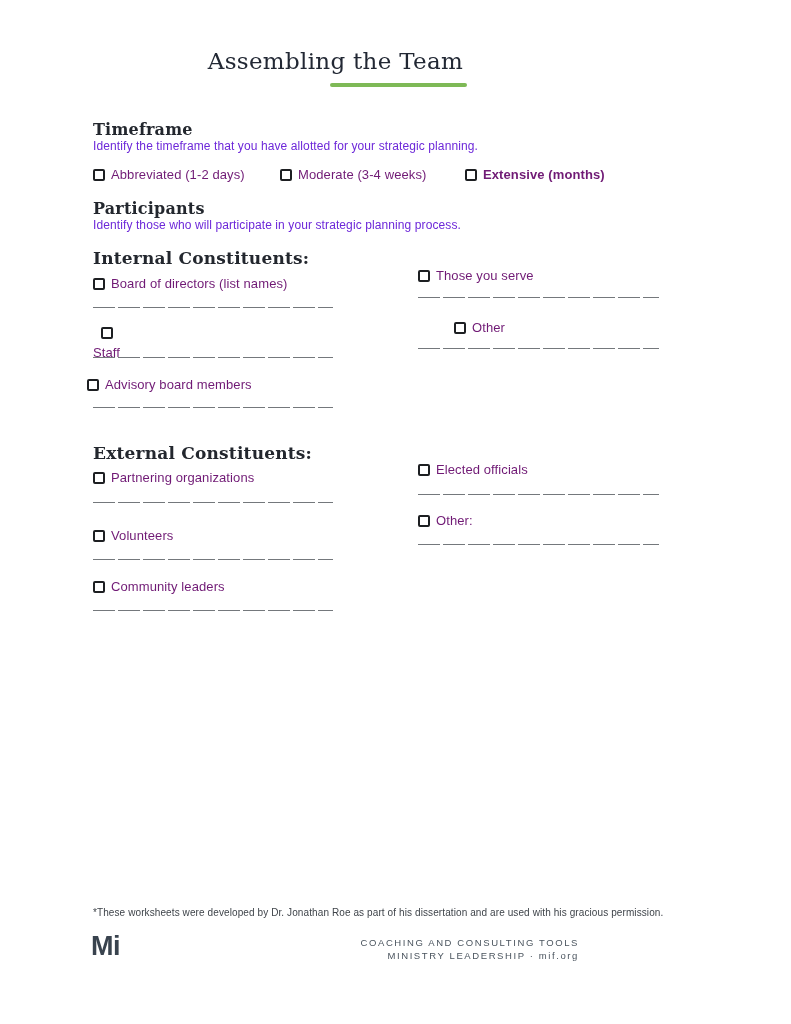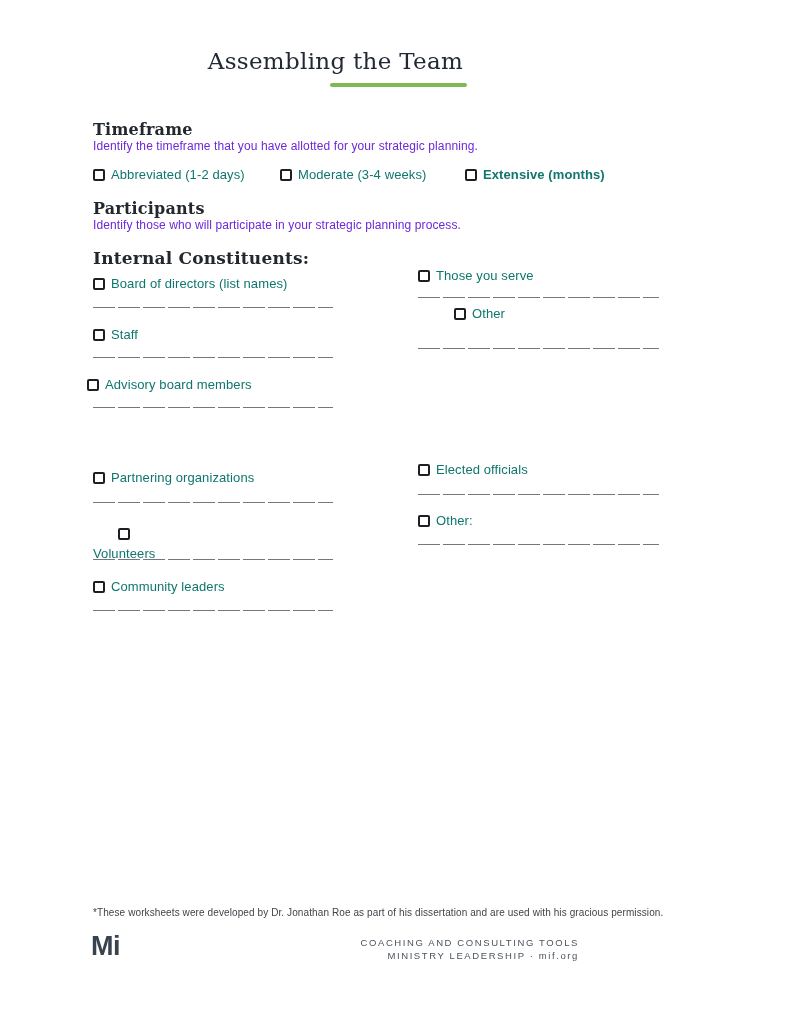--- a/index.html
+++ b/index.html
@@ -59,21 +59,21 @@
     width: 12px;
     height: 12px;
     border: 2px solid #1d1f22;
     border-radius: 2px;
     background: #ffffff;
     flex: 0 0 auto;
     cursor: pointer;
   }
   .cblabel {
     font-size: 13px;
-    color: #0f766e;
+    color: #701a75;
     letter-spacing: 0.1px;
     white-space: nowrap;
   }
   .writein {
     position: absolute;
     height: 2px;
     background-image: repeating-linear-gradient(
       to right,
       #74787c 0px, #74787c 22px,
       rgba(0,0,0,0) 22px, rgba(0,0,0,0) 25px
@@ -139,52 +139,53 @@
   <div class="desc" style="left:93px; top:218px;">Identify those who will participate in your strategic planning process.</div>
 
   <div class="section-heading h18" style="left:93px; top:248px;">Internal Constituents:</div>
 
   <div class="cbrow" style="left:93px; top:276px;">
     <span class="checkbox"></span>
     <span class="cblabel">Board of directors (list names)</span>
   </div>
   <div class="writein" style="left:93px; top:306px; width:240px;"></div>
 
-  <div class="cbrow" style="left:93px; top:327px;">
+  <div class="cbrow" style="left:93px; top:327px;flex-direction:column;">
     <span class="checkbox"></span>
     <span class="cblabel">Staff</span>
   </div>
   <div class="writein" style="left:93px; top:356px; width:240px;"></div>
 
   <div class="cbrow" style="left:87px; top:377px;">
     <span class="checkbox"></span>
     <span class="cblabel">Advisory board members</span>
   </div>
   <div class="writein" style="left:93px; top:406px; width:240px;"></div>
 
   <div class="cbrow" style="left:418px; top:268px;">
     <span class="checkbox"></span>
     <span class="cblabel">Those you serve</span>
   </div>
   <div class="writein" style="left:418px; top:296px; width:241px;"></div>
 
-  <div class="cbrow" style="left:418px; top:306px;padding-left:36px;">
+  <div class="cbrow" style="left:418px; top:320px;padding-left:36px;">
     <span class="checkbox"></span>
     <span class="cblabel">Other</span>
   </div>
   <div class="writein" style="left:418px; top:347px; width:241px;"></div>
 
+  <div class="section-heading h18" style="left:93px; top:443px;">External Constituents:</div>
 
   <div class="cbrow" style="left:93px; top:470px;">
     <span class="checkbox"></span>
     <span class="cblabel">Partnering organizations</span>
   </div>
   <div class="writein" style="left:93px; top:501px; width:240px;"></div>
 
-  <div class="cbrow" style="left:93px; top:528px;flex-direction:column;">
+  <div class="cbrow" style="left:93px; top:528px;">
     <span class="checkbox"></span>
     <span class="cblabel">Volunteers</span>
   </div>
   <div class="writein" style="left:93px; top:558px; width:240px;"></div>
 
   <div class="cbrow" style="left:93px; top:579px;">
     <span class="checkbox"></span>
     <span class="cblabel">Community leaders</span>
   </div>
   <div class="writein" style="left:93px; top:609px; width:240px;"></div>

